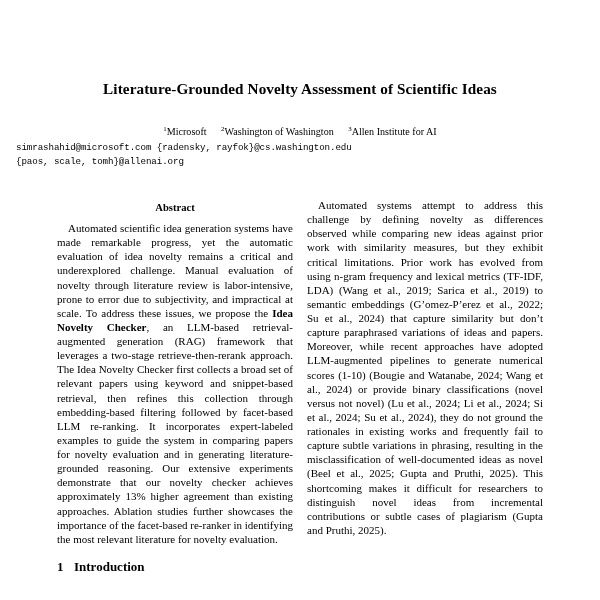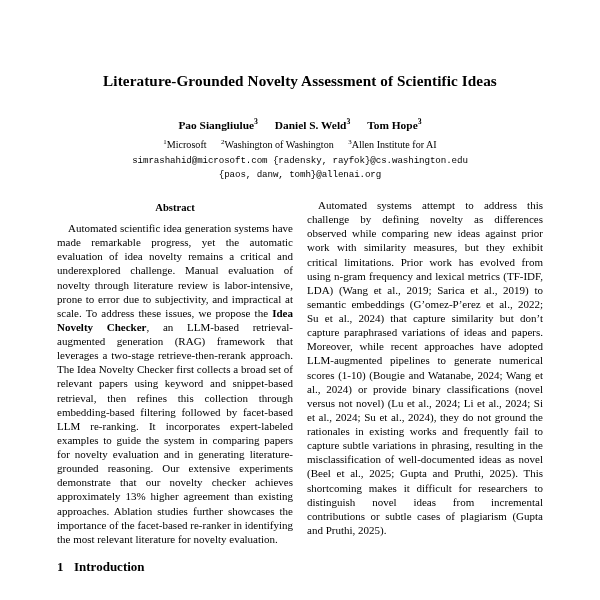--- a/index.html
+++ b/index.html
@@ -12,21 +12,21 @@
     height: 600px;
     overflow: hidden;
     font-family: "Liberation Serif", "DejaVu Serif", serif;
     color: #000000;
     -webkit-font-smoothing: antialiased;
   }
   .page {
     position: relative;
     width: 600px;
     height: 600px;
-    padding: 8px;
+    padding: 16px;
     box-sizing: border-box;
   }
 
   
   .title {
     text-align: center;
     font-size: 15.2px;
     font-weight: bold;
     letter-spacing: 0.1px;
     margin: 0;
@@ -66,21 +66,20 @@
   .affil {
     display: inline;
     margin: 0 6px;
   }
   .affil sup {
     font-weight: normal;
   }
 
   
   .emails {
-    text-align: center;
     font-family: "Liberation Mono", "DejaVu Sans Mono", monospace;
     font-size: 9.2px;
     line-height: 1.5;
     margin-top: 2px;
     letter-spacing: -0.1px;
   }
 
   
   .columns {
     position: absolute;
@@ -136,36 +135,31 @@
   b.bold { font-weight: bold; }
 </style>
 </head>
 <body>
 
 <div class="page">
 
   <h1 class="title">Literature-Grounded Novelty Assessment of Scientific Ideas</h1>
 
   <div class="authors">
-    <div class="author-row">
-      <span class="author"><span>Pao Siangliulue</span><sup>3</sup></span>
-      <span class="author"><span>Daniel S. Weld</span><sup>3</sup></span>
-      <span class="author"><span>Tom Hope</span><sup>3</sup></span>
-    </div>
   </div>
 
   <div class="affiliations">
     <span class="affil"><sup>1</sup><span>Microsoft</span></span>
     <span class="affil"><sup>2</sup><span>Washington of Washington</span></span>
     <span class="affil"><sup>3</sup><span>Allen Institute for AI</span></span>
   </div>
 
   <div class="emails">
     <div>simrashahid@microsoft.com   {radensky, rayfok}@cs.washington.edu</div>
-    <div>{paos, danw, tomh}@allenai.org</div>
+    <div>{paos, scale, tomh}@allenai.org</div>
   </div>
 
   <div class="columns">
 
     <div class="col col-left">
       <div class="section-head">Abstract</div>
       <p class="body abstract-body indent"><span>Automated scientific idea generation systems have made remarkable progress, yet the automatic evaluation of idea novelty remains a critical and underexplored challenge. Manual evaluation of novelty through literature review is labor-intensive, prone to error due to subjectivity, and impractical at scale. To address these issues, we propose the </span><b class="bold">Idea Novelty Checker</b><span>, an LLM-based retrieval-augmented generation (RAG) framework that leverages a two-stage retrieve-then-rerank approach. The Idea Novelty Checker first collects a broad set of relevant papers using keyword and snippet-based retrieval, then refines this collection through embedding-based filtering followed by facet-based LLM re-ranking. It incorporates expert-labeled examples to guide the system in comparing papers for novelty evaluation and in generating literature-grounded reasoning. Our extensive experiments demonstrate that our novelty checker achieves approximately 13% higher agreement than existing approaches. Ablation studies further showcases the importance of the facet-based re-ranker in identifying the most relevant literature for novelty evaluation.</span></p>
 
       <div class="section-head section-head-left"><span class="num">1</span><span>Introduction</span></div>
     </div>

